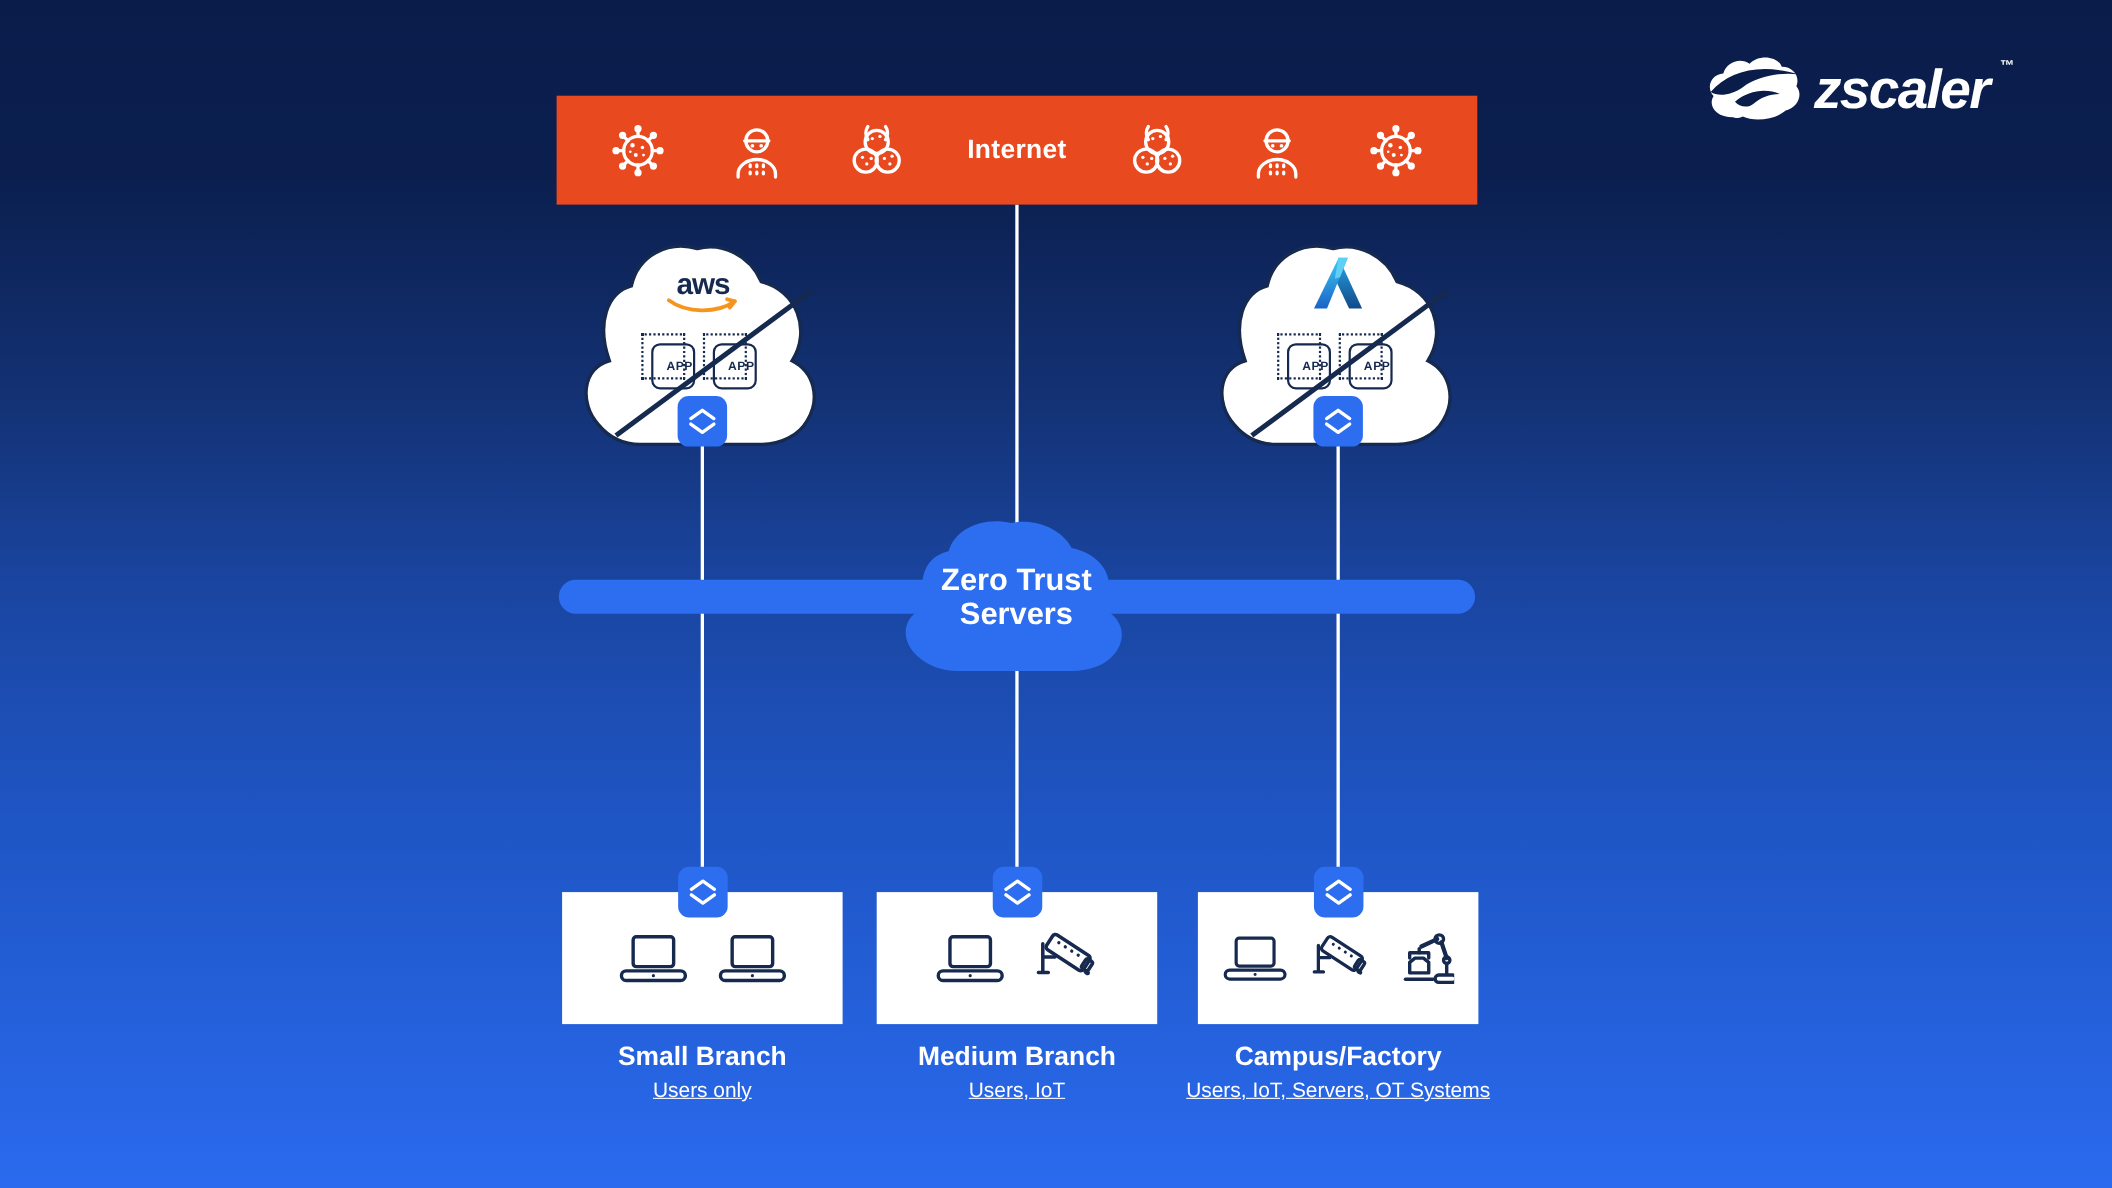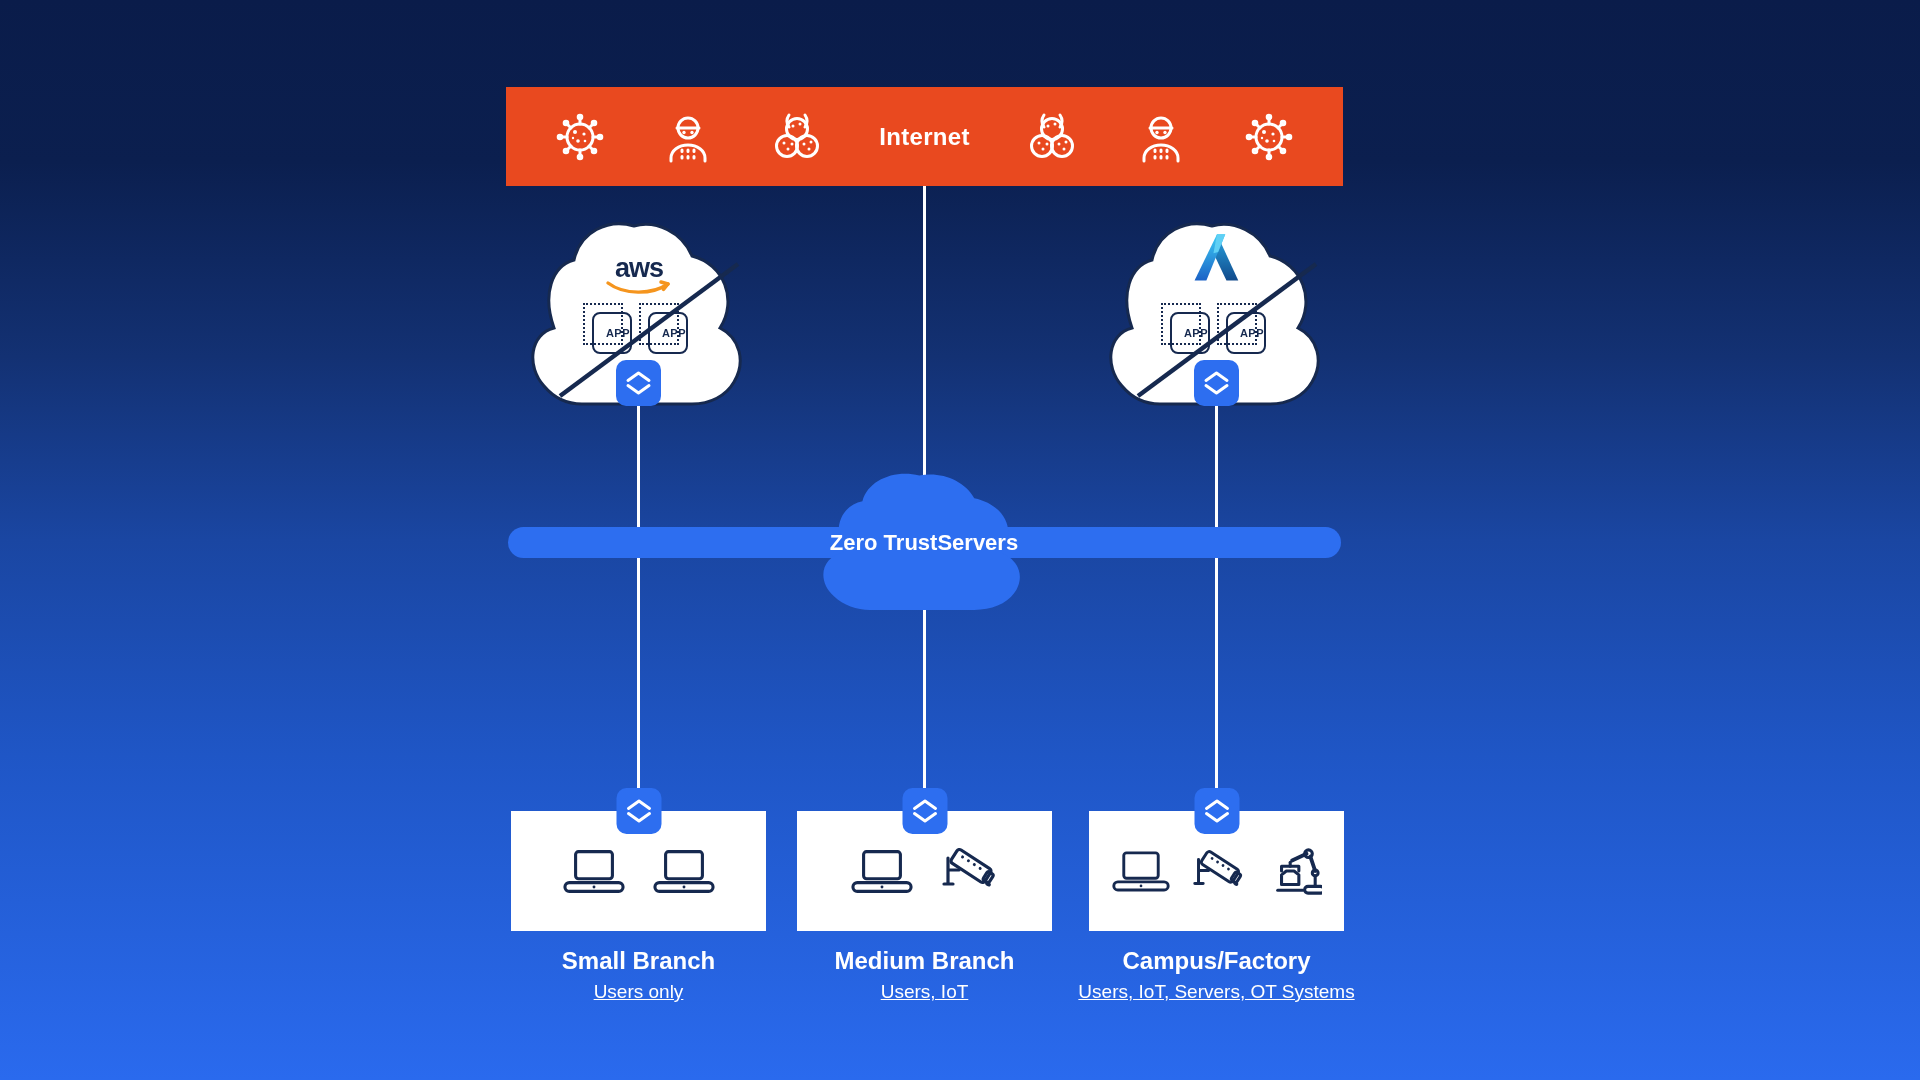--- a/index.html
+++ b/index.html
@@ -21,21 +21,21 @@
   }
   .internet-label{color:#fff;font-size:24px;font-weight:bold;letter-spacing:.3px;}
   .threat-icon{width:52px;height:52px;flex:0 0 auto;}
   .threat-icon svg{width:100%;height:100%;}
   
   .cloud-group{position:absolute;width:230px;height:196px;}
   .cloud-group.aws{left:524px;top:216px;}
   .cloud-group.azure{left:1102px;top:216px;}
   .cloud-shape{position:absolute;left:0;top:0;z-index:0;}
   .provider-logo{position:absolute;z-index:1;}
-  .aws-logo{left:72px;top:40px;width:86px;text-align:center;}
+  .aws-logo{left:72px;top:30px;width:86px;text-align:center;}
   .aws-logo .aws-text{display:block;color:#16294F;font-size:27px;font-weight:bold;letter-spacing:-1px;line-height:24px;}
   .azure-logo{left:86px;top:16px;}
   .app-box{
     position:absolute;z-index:2;width:40px;height:42px;background:#fff;
     border:2.5px solid #16294F;border-radius:8px;box-sizing:border-box;
     display:flex;align-items:center;justify-content:flex-end;
     color:#16294F;font-size:11px;font-weight:bold;letter-spacing:.5px;
   }
   .app-box::before{
     content:"";position:absolute;z-index:-1;left:-11px;top:-11px;
@@ -49,22 +49,22 @@
     position:absolute;width:45px;height:46px;background:#2D6EF0;border-radius:10px;
     display:flex;align-items:center;justify-content:center;
   }
   .connector svg{width:100%;height:100%;}
   .cloud-group .connector{left:92px;top:144px;z-index:4;}
   
   .ztx-bar{position:absolute;left:508px;top:527px;width:833px;height:31px;border-radius:16px;background:#2D6EF0;}
   .ztx-cloud{position:absolute;left:815px;top:468px;width:218px;height:148px;}
   .ztx-cloud svg{position:absolute;inset:0;width:100%;height:100%;}
   .ztx-text{
-    position:absolute;inset:0;display:flex;flex-direction:row;align-items:center;justify-content:center;
-    color:#fff;font-size:22px;font-weight:bold;line-height:31px;
+    position:absolute;inset:0;display:flex;flex-direction:column;align-items:center;justify-content:center;
+    color:#fff;font-size:28px;font-weight:bold;line-height:31px;
   }
   
   .branch{position:absolute;width:255px;}
   .branch.small{left:511px;top:811px;}
   .branch.medium{left:797px;top:811px;}
   .branch.campus{left:1089px;top:811px;}
   .branch-box{
     position:relative;width:100%;height:120px;background:#fff;
     display:flex;align-items:center;justify-content:center;gap:28px;
   }
@@ -420,14 +420,23 @@
     <div class="connector">
       <svg viewBox="0 0 45 46">
           <path d="M12 20.5 L22.5 13 L33 20.5" class="white-stroke" stroke-width="5.5"></path>
           <path d="M12 25.5 L22.5 33 L33 25.5" class="white-stroke" stroke-width="5.5"></path>
         </svg>
     </div>
     <div class="branch-title">Medium Branch</div>
     <div class="branch-subtitle">Users, IoT</div>
   </div>
 
+  <div class="brand">
+    <svg class="brand-mark" viewBox="0 0 100 70">
+      <path fill="#ffffff" d="M28 64 C10 64 2 52 8 42 C0 34 5 20 18 19 C21 7 36 2 45 9 C54 -1 74 1 78 12 C90 12 97 22 93 32 C100 40 95 54 82 57 C72 66 50 69 38 63 C34 65 30 65 28 64 Z"></path>
+      <path fill="#0A1C4A" d="M5 38 C24 16 56 8 96 20 C74 17 52 23 38 33 C27 41 13 43 5 38 Z"></path>
+      <path fill="#0A1C4A" d="M30 48 C44 36 62 34 76 40 C65 40 56 44 49 50 C43 55 34 53 30 48 Z"></path>
+    </svg>
+    <span class="brand-text">zscaler</span>
+    <span class="brand-tm">™</span>
+  </div>
 
 </div>
 
 </body></html>

